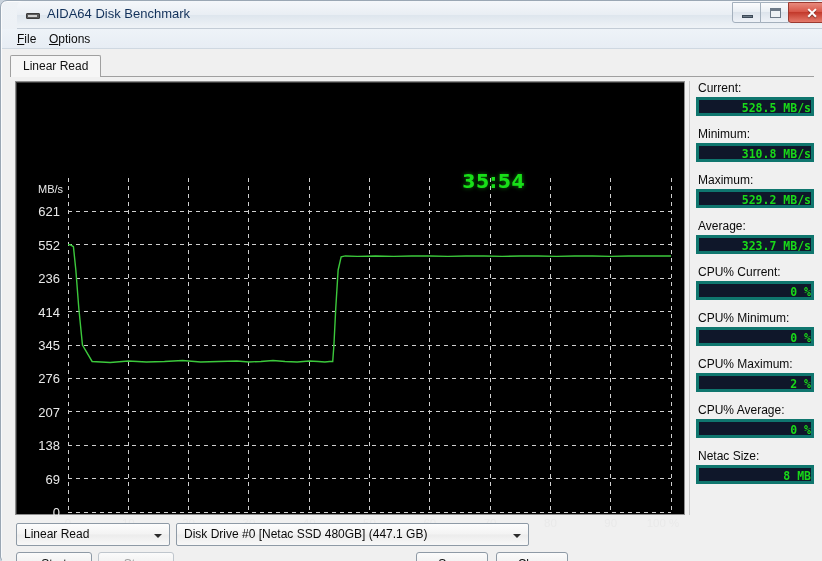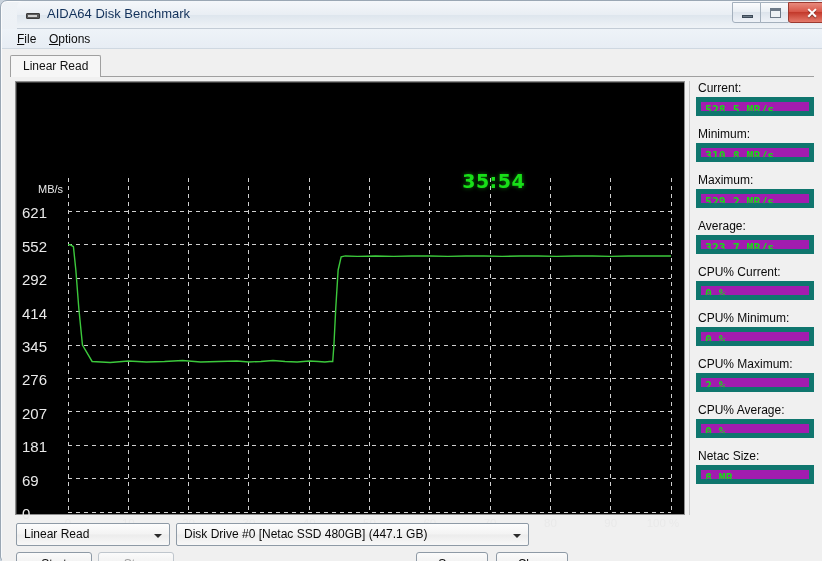--- a/index.html
+++ b/index.html
@@ -197,22 +197,22 @@
   }
   .ylabel-unit {
     position: absolute;
     color: #e9e9e9;
     font-size: 11px;
     white-space: nowrap;
   }
   .ytick {
     position: absolute;
     color: #e9e9e9;
-    font-size: 15px;
-    text-align: left;
+    font-size: 13px;
+    text-align: right;
     white-space: nowrap;
   }
   .xtick {
     position: absolute;
     color: #e9e9e9;
     font-size: 11.5px;
     text-align: center;
     white-space: nowrap;
   }
   .timer {
@@ -234,32 +234,33 @@
     width: 118px; height: 434px;
   }
   .stat-label {
     font-size: 12px;
     color: #0a0a0a;
     margin: 0 0 2px 2px;
     white-space: nowrap;
   }
   .stat-value {
     height: 19px;
-    background: #a21caf;
-    border: 5px solid #0f766e;
+    background: #0f172a;
+    border: 3px solid #0f766e;
     box-sizing: border-box;
     color: #19d819;
     font-family: "DejaVu Sans Mono", monospace;
     font-size: 11.5px;
     font-weight: bold;
     line-height: 17px;
     padding-left: 4px;
     margin-bottom: 11px;
     white-space: nowrap;
     overflow: hidden;
+    text-align: right;
   }
 
   .vsep {
     position: absolute;
     left: 687px; top: 32px;
     width: 1px; height: 434px;
     background: #c8c8c8;
   }
 
   
@@ -368,26 +369,26 @@
               <line x1="474.09999999999997" y1="96" x2="474.09999999999997" y2="430" stroke="#cfcfcf" stroke-width="1" stroke-dasharray="4 4" shape-rendering="crispEdges"></line>
               <line x1="534.4000000000001" y1="96" x2="534.4000000000001" y2="430" stroke="#cfcfcf" stroke-width="1" stroke-dasharray="4 4" shape-rendering="crispEdges"></line>
               <line x1="594.7" y1="96" x2="594.7" y2="430" stroke="#cfcfcf" stroke-width="1" stroke-dasharray="4 4" shape-rendering="crispEdges"></line>
               <line x1="655" y1="96" x2="655" y2="430" stroke="#cfcfcf" stroke-width="1" stroke-dasharray="4 4" shape-rendering="crispEdges"></line>
               <path d="M52.00 162.80 L54.41 162.80 L57.43 164.74 L59.84 187.97 L62.85 226.70 L66.47 263.00 L76.12 279.46 L94.21 280.43 L112.30 278.97 L130.39 279.94 L148.48 279.46 L166.57 278.49 L184.66 279.94 L202.75 279.46 L220.84 278.97 L232.90 279.94 L244.96 279.46 L257.02 278.49 L269.08 279.46 L281.14 279.94 L293.20 278.97 L302.25 279.46 L308.88 279.94 L313.70 279.46 L316.72 279.46 L317.92 263.00 L319.73 226.70 L322.14 187.97 L325.16 174.90 L329.38 173.93 L341.44 174.42 L359.53 173.93 L377.62 174.42 L395.71 173.93 L413.80 173.93 L431.89 174.42 L449.98 173.93 L468.07 173.93 L486.16 174.42 L504.25 173.93 L522.34 173.93 L540.43 174.42 L558.52 173.93 L576.61 173.93 L594.70 174.42 L612.79 173.93 L630.88 173.93 L645.96 173.93 L655.00 173.93 " fill="none" stroke="#3cc93c" stroke-width="1.4" stroke-linejoin="miter" stroke-linecap="butt"></path>
             </svg>
           <div class="ylabel-unit" id="y-unit" style="left: 22px; top: 101.4px;">MB/s</div>
           <div id="y-ticks">
               <div class="ytick" style="left: 6px; width: 38px; top: 423px;">0</div>
               <div class="ytick" style="left: 6px; width: 38px; top: 389.6px;">69</div>
-              <div class="ytick" style="left: 6px; width: 38px; top: 356.2px;">181</div>
+              <div class="ytick" style="left: 6px; width: 38px; top: 356.2px;">138</div>
               <div class="ytick" style="left: 6px; width: 38px; top: 322.8px;">207</div>
               <div class="ytick" style="left: 6px; width: 38px; top: 289.4px;">276</div>
               <div class="ytick" style="left: 6px; width: 38px; top: 256px;">345</div>
               <div class="ytick" style="left: 6px; width: 38px; top: 222.6px;">414</div>
-              <div class="ytick" style="left: 6px; width: 38px; top: 189.2px;">292</div>
+              <div class="ytick" style="left: 6px; width: 38px; top: 189.2px;">236</div>
               <div class="ytick" style="left: 6px; width: 38px; top: 155.8px;">552</div>
               <div class="ytick" style="left: 6px; width: 38px; top: 122.4px;">621</div>
             </div>
           <div id="x-ticks">
               <div class="xtick" style="width: 44px; left: 30px; top: 435px;">0</div>
               <div class="xtick" style="width: 44px; left: 90.3px; top: 435px;">10</div>
               <div class="xtick" style="width: 44px; left: 150.6px; top: 435px;">20</div>
               <div class="xtick" style="width: 44px; left: 210.9px; top: 435px;">30</div>
               <div class="xtick" style="width: 44px; left: 271.2px; top: 435px;">40</div>
               <div class="xtick" style="width: 44px; left: 331.5px; top: 435px;">50</div>

